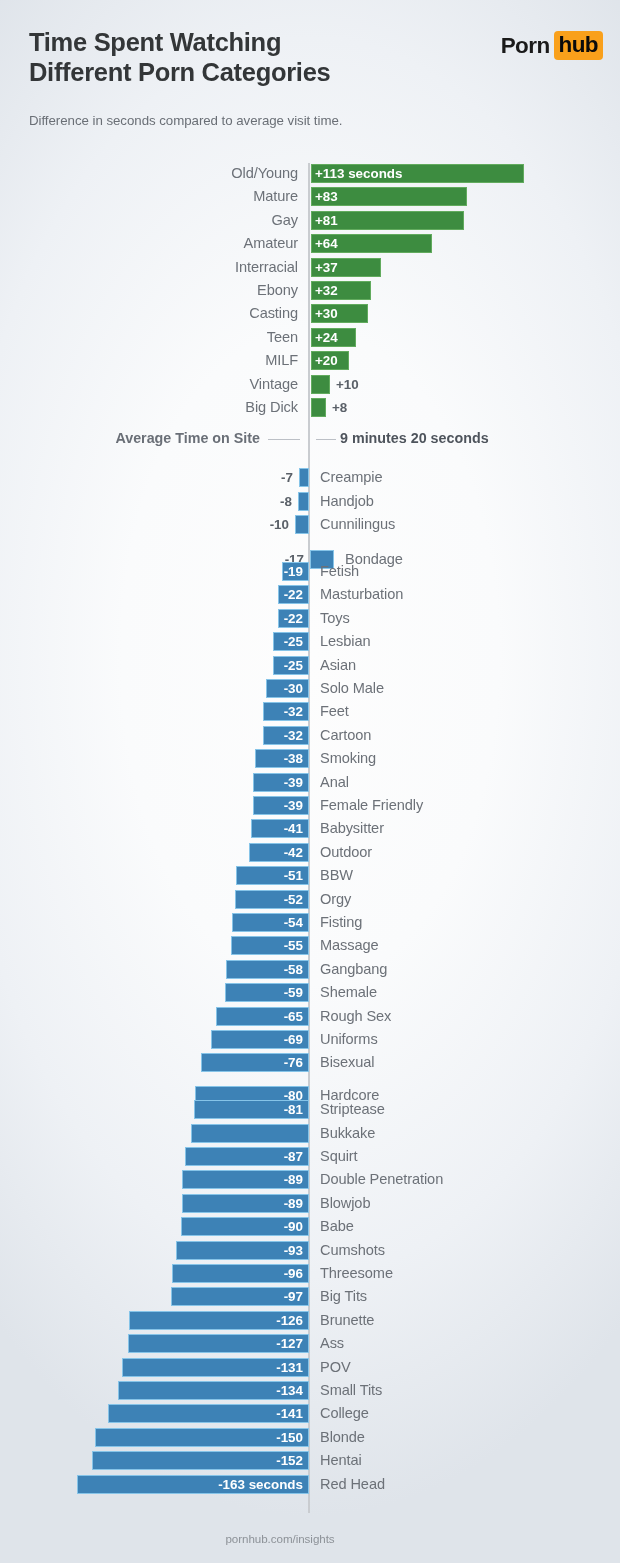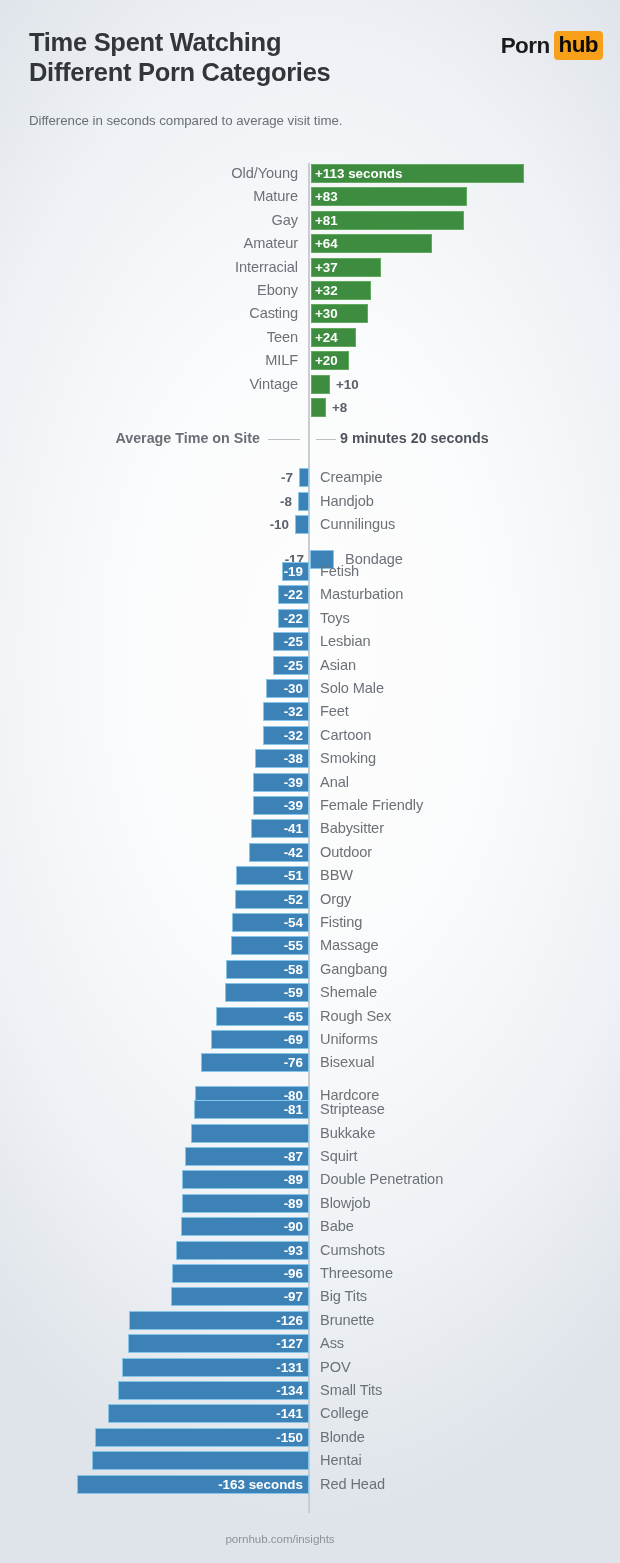--- a/index.html
+++ b/index.html
@@ -295,20 +295,21 @@
         <div class="label">MILF</div>
         <div class="bar" style="width: 38px; background: rgb(61, 140, 64); border-color: rgb(98, 171, 94);"></div>
         <div class="val-in">+20</div>
       </div>
       <div class="row pos" style="top: 218.6px;">
         <div class="label">Vintage</div>
         <div class="bar" style="width: 19px; background: rgb(61, 140, 64); border-color: rgb(98, 171, 94);"></div>
         <div class="val-out" style="left: 336px;">+10</div>
       </div>
       <div class="row pos" style="top: 242px;">
+        <div class="label">Big Dick</div>
         <div class="bar" style="width: 15px; background: rgb(61, 140, 64); border-color: rgb(98, 171, 94);"></div>
         <div class="val-out" style="left: 332px;">+8</div>
       </div>
       <div class="row neg" style="top: 312.4px;">
         <div class="bar" style="width: 10px; left: 299px; background: rgb(61, 130, 182); border-color: rgb(134, 196, 232);"></div>
         <div class="val-out" style="left: 239px; width: 54px;">-7</div>
         <div class="label">Creampie</div>
       </div>
       <div class="row neg" style="top: 335.8px;">
         <div class="bar" style="width: 11px; left: 298px; background: rgb(61, 130, 182); border-color: rgb(134, 196, 232);"></div>
@@ -510,20 +511,21 @@
         <div class="val-in" style="left: 108px; width: 195px;">-141</div>
         <div class="label">College</div>
       </div>
       <div class="row neg" style="top: 1271.8px;">
         <div class="bar" style="width: 214px; left: 95px; background: rgb(61, 130, 182); border-color: rgb(134, 196, 232);"></div>
         <div class="val-in" style="left: 95px; width: 208px;">-150</div>
         <div class="label">Blonde</div>
       </div>
       <div class="row neg" style="top: 1295.2px;">
         <div class="bar" style="width: 217px; left: 92px; background: rgb(61, 130, 182); border-color: rgb(134, 196, 232);"></div>
+        <div class="val-in" style="left: 92px; width: 211px;">-152</div>
         <div class="label">Hentai</div>
       </div>
       <div class="row neg" style="top: 1318.6px;">
         <div class="bar" style="width: 232px; left: 77px; background: rgb(61, 130, 182); border-color: rgb(134, 196, 232);"></div>
         <div class="val-in" style="left: 77px; width: 226px;">-163 seconds</div>
         <div class="label">Red Head</div>
       </div>
     </div>
 
   <div id="avg-row" style="top: 271.4px;">

